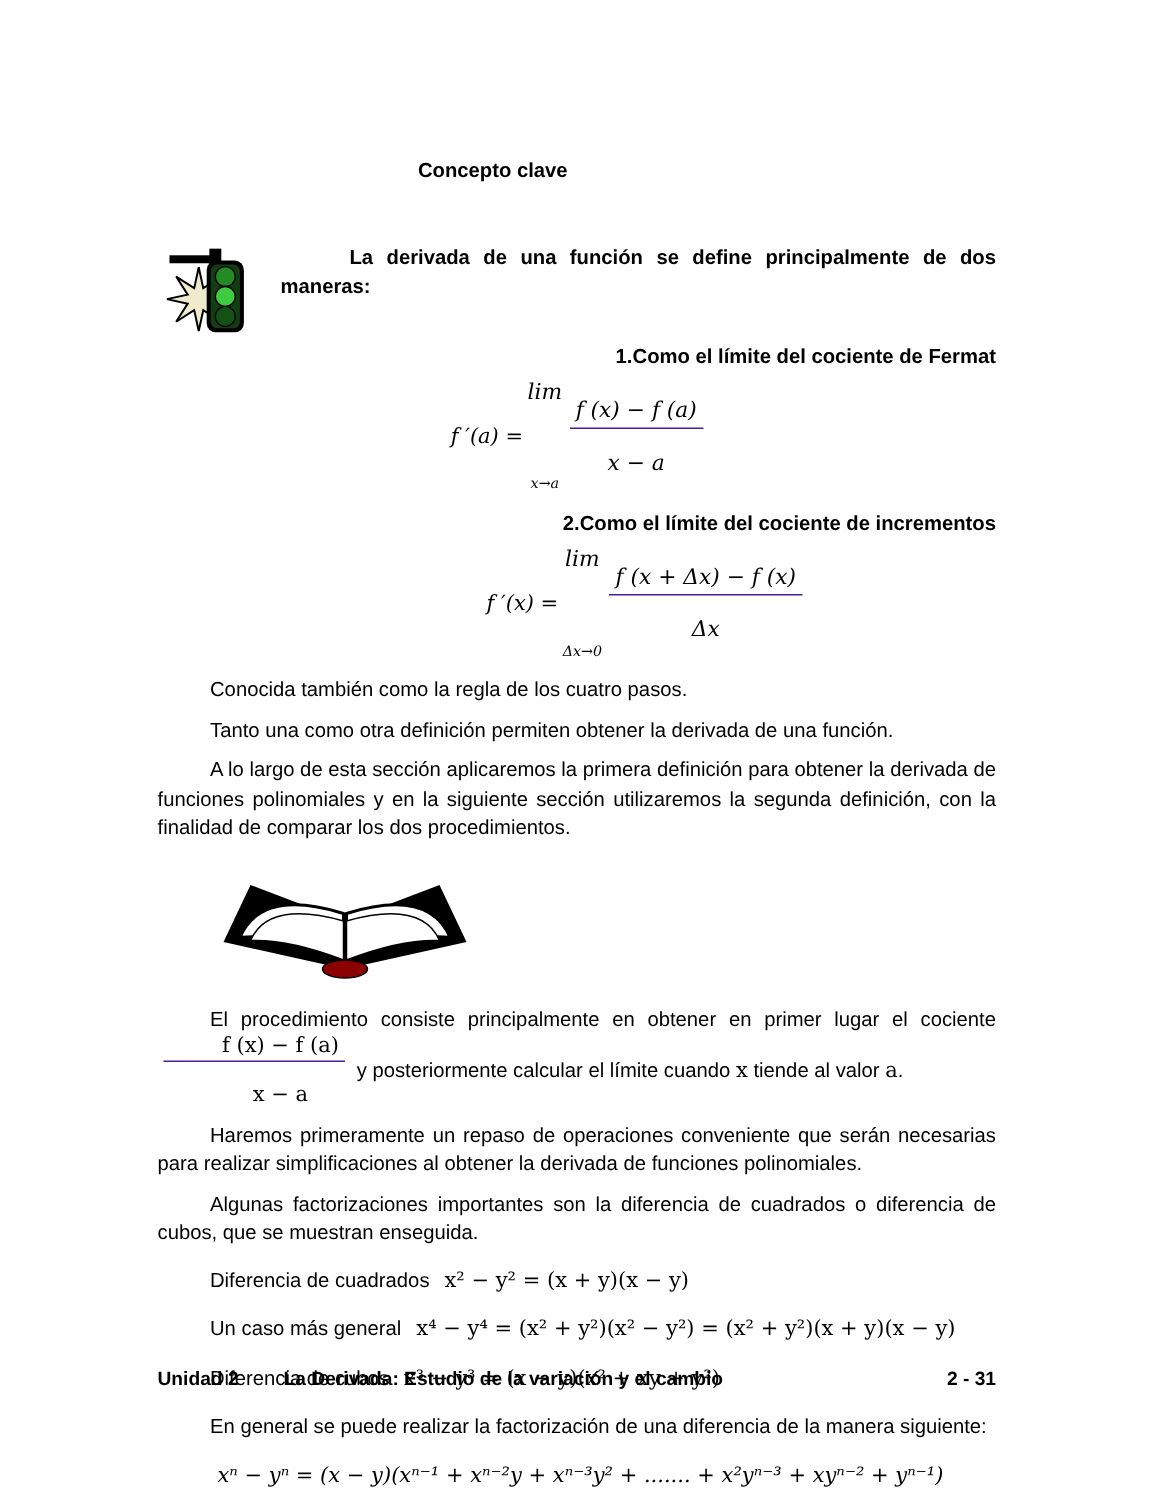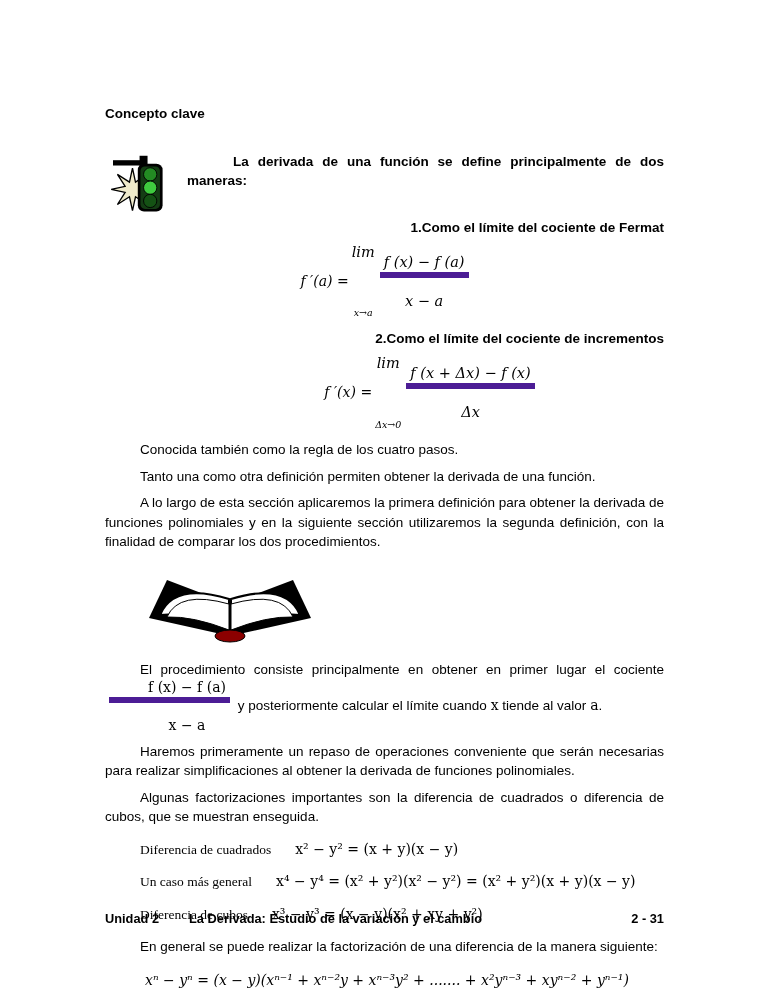--- a/index.html
+++ b/index.html
@@ -7,51 +7,51 @@
   body {
     width:768px; height:994px; position:relative; overflow:hidden;
     font-family:"Liberation Sans", sans-serif; color:#000;
   }
   .page {
     position:absolute; inset:0;
     padding:104px 104px 0 105px;
     font-size:13.5px; line-height:1.45;
   }
   .title {
-    font-weight:bold; margin-right:112px; margin-bottom:28px;
+    font-weight:bold; text-align:center; margin-right:112px; margin-bottom:38px;
   }
   .intro { margin-bottom:6px; }
   .tl-icon { float:left; width:66px; height:62px; margin:2px 10px 2px 6px; }
   .tl-icon svg { width:100%; height:100%; display:block; }
   .intro-text { font-weight:bold; text-indent:46px; text-align:justify; }
   .item { font-weight:bold; margin:8px 0 6px 0; clear:both;text-align:right; }
   .item .num { display:inline-block; }
   .item1 { padding-left:125px; } .item1 .num { width:55px; }
   .item2 { padding-left:35px;  } .item2 .num { width:70px; }
   .formula {
     text-align:center; font-family:"DejaVu Serif","Liberation Serif",serif;
     font-style:italic; font-size:14.5px; margin:8px 0 10px 0;
   }
   .formula2 { padding-left:90px; }
   .lim { display:inline-block; vertical-align:middle; margin:0 5px 0 3px; text-align:center; }
   .lim .limword { display:block; line-height:1.05; }
   .lim .limsub { display:block; font-size:9.5px; line-height:1.1; font-style:italic;margin-top:48px; }
   .frac { display:inline-block; vertical-align:middle; text-align:center; }
-  .frac .fnum { display:block; border-bottom:6px solid #4c1d95; padding:0 4px 1px 4px; line-height:1.2; }
+  .frac .fnum { display:block; border-bottom:1px solid #4c1d95; padding:0 4px 1px 4px; line-height:1.2; }
   .frac .fden { display:block; line-height:1.25; padding-top:14px; }
   .inline-frac { font-size:12.5px; margin:0 4px; }
   .para { text-indent:35px; text-align:justify; margin:7px 0; }
   .para.noindent { text-indent:0; }
   .math, .mvar {
     font-family:"DejaVu Serif","Liberation Serif",serif; font-size:14px;
   }
   .book-wrap { margin:14px 0 16px 38px; width:175px; height:78px; }
   .book-wrap svg { width:100%; height:100%; display:block; }
   .fact { margin:12px 0; padding-left:35px; }
-  .fact .fact-label { margin-right:24px;font-family:Liberation Serif, serif; }
+  .fact .fact-label { margin-right:10px; }
   .gen-formula {
     padding-left:40px; margin:14px 0;
     font-family:"DejaVu Serif","Liberation Serif",serif; font-style:italic; font-size:14px;
   }
   .footer {
     position:absolute; left:105px; right:104px; bottom:68px;
     display:flex; align-items:flex-end; font-weight:bold; font-size:12.8px;
   }
   .footer-center { margin-left:30px; }
   .footer-page { margin-left:auto; }

